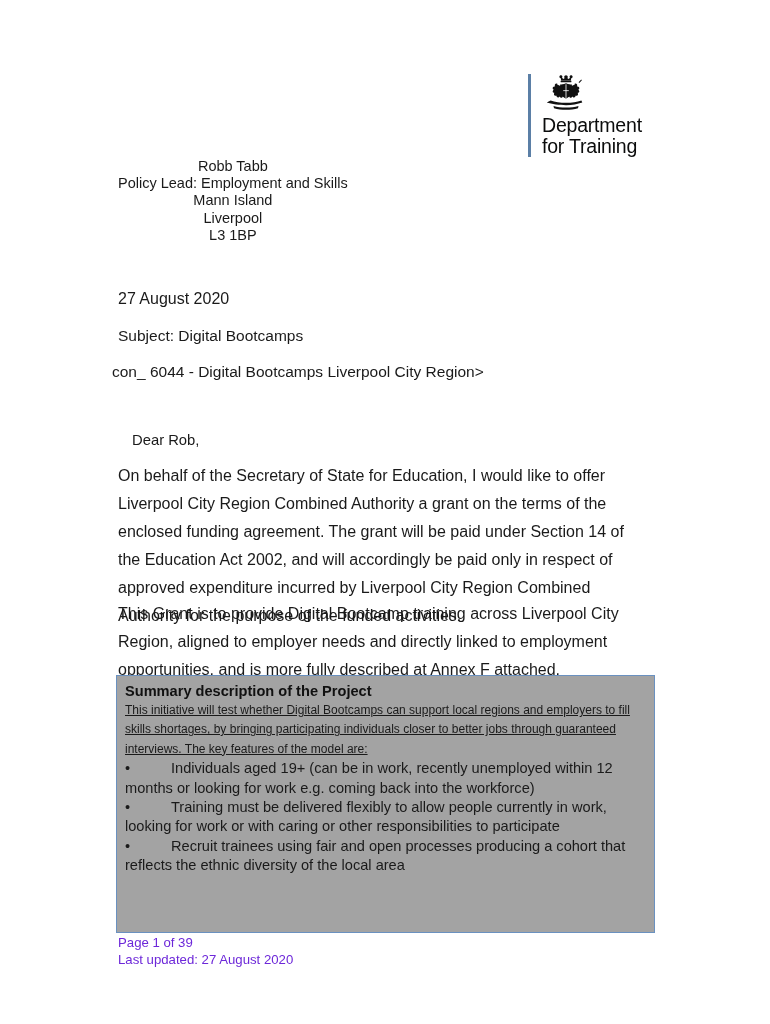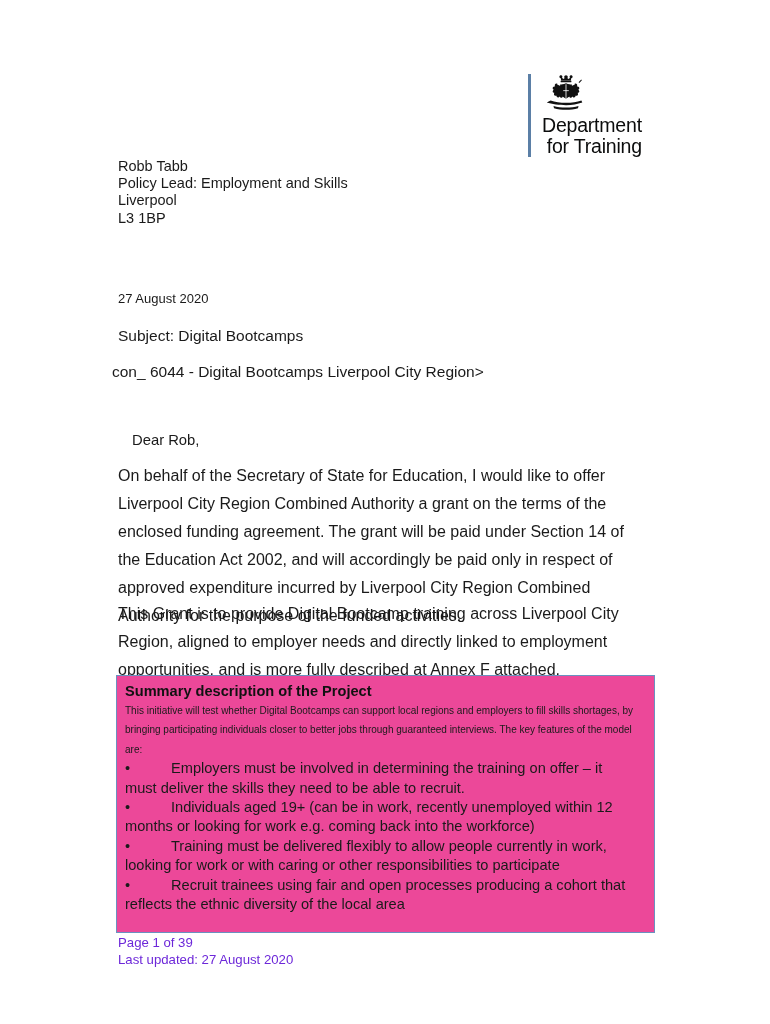--- a/index.html
+++ b/index.html
@@ -34,21 +34,20 @@
   .masthead-rule {
     width: 3px;
     background: #5b7fa6;
     margin-right: 11px;
     flex: none;
   }
   .masthead-body {
     display: flex;
     flex-direction: column;
     justify-content: flex-start;
-    text-align: right;
   }
   .crest {
     width: 44px;
     height: 38px;
     margin-left: 2px;
     margin-bottom: 3px;
     display: block;
   }
   .wordmark {
     font-size: 19.5px;
@@ -61,27 +60,27 @@
 
   
   .addressee {
     position: absolute;
     left: 118px;
     top: 158px;
     font-size: 14.5px;
     line-height: 17.2px;
     color: #1a1a1a;
   }
-  .addressee div { white-space: nowrap; }
+  .addressee div { white-space: nowrap; text-align: center; }
 
   .date-line {
     position: absolute;
     left: 118px;
     top: 289px;
-    font-size: 13px;
+    font-size: 16px;
     line-height: 20px;
   }
   .subject-line {
     position: absolute;
     left: 118px;
     top: 326px;
     font-size: 15.5px;
     line-height: 20px;
     text-align: center;
   }
@@ -115,35 +114,36 @@
 
   
   .summary-box {
     position: absolute;
     left: 116px;
     top: 675px;
     width: 539px;
     height: 258px;
     box-sizing: border-box;
     border: 1.4px solid #6a91c0;
-    background: #ec4899;
+    background: #a3a3a3;
     padding: 6px 18px 0 8px;
     overflow: hidden;
   }
   .summary-title {
     font-size: 14.6px;
     line-height: 19px;
     font-weight: bold;
     color: #111111;
     margin-bottom: 0;
   }
   .summary-text {
-    font-size: 10px;
+    font-size: 12px;
     line-height: 19.4px;
     color: #1a1a1a;
+    text-decoration: underline;
   }
   .bullet-row {
     font-size: 14.6px;
     line-height: 19.4px;
     color: #1a1a1a;
   }
   .bullet-row .b-mark {
     display: inline-block;
     width: 46px;
     flex: none;
@@ -191,41 +191,39 @@
         </g>
       </svg>
       <div class="wordmark">Department</div>
       <div class="wordmark">for Training</div>
     </div>
   </div>
 
   <div class="addressee">
     <div>Robb Tabb</div>
     <div>Policy Lead: Employment and Skills</div>
+    <div>Mann Island</div>
     <div>Liverpool</div>
     <div>L3 1BP</div>
   </div>
 
   <div class="date-line">27 August 2020</div>
   <div class="subject-line">Subject: Digital Bootcamps</div>
   <div class="ref-line">con_ 6044 - Digital Bootcamps Liverpool City Region&gt;</div>
 
   <div class="salutation">Dear Rob,</div>
 
   <div class="para para-1">On behalf of the Secretary of State for Education, I would like to offer Liverpool City Region Combined Authority a grant on the terms of the enclosed funding agreement. The grant will be paid under Section 14 of the Education Act 2002, and will accordingly be paid only in respect of approved expenditure incurred by Liverpool City Region Combined Authority for the purpose of the funded activities.</div>
   <div class="para para-2">This Grant is to provide Digital Bootcamp training across Liverpool City Region, aligned to employer needs and directly linked to employment opportunities, and is more fully described at Annex F attached.</div>
 
   <div class="summary-box">
     <div class="summary-title">Summary description of the Project</div>
     <div class="summary-text">This initiative will test whether Digital Bootcamps can support local regions and employers to fill skills shortages, by bringing participating individuals closer to better jobs through guaranteed interviews.  The key features of the model are:</div>
 
     <div class="bullet-row">
-      <span class="b-mark">•</span><span class="b-text">Employers must be involved in determining the training on offer – it must deliver the skills they need to be able to recruit.</span>
-    </div>
-    <div class="bullet-row">
       <span class="b-mark">•</span><span class="b-text">Individuals aged 19+ (can be in work, recently unemployed within 12 months or looking for work e.g. coming back into the workforce)</span>
     </div>
     <div class="bullet-row">
       <span class="b-mark">•</span><span class="b-text">Training must be delivered flexibly to allow people currently in work, looking for work or with caring or other responsibilities to participate</span>
     </div>
     <div class="bullet-row">
       <span class="b-mark">•</span><span class="b-text">Recruit trainees using fair and open processes producing a cohort that reflects the ethnic diversity of the local area</span>
     </div>
   </div>
 

